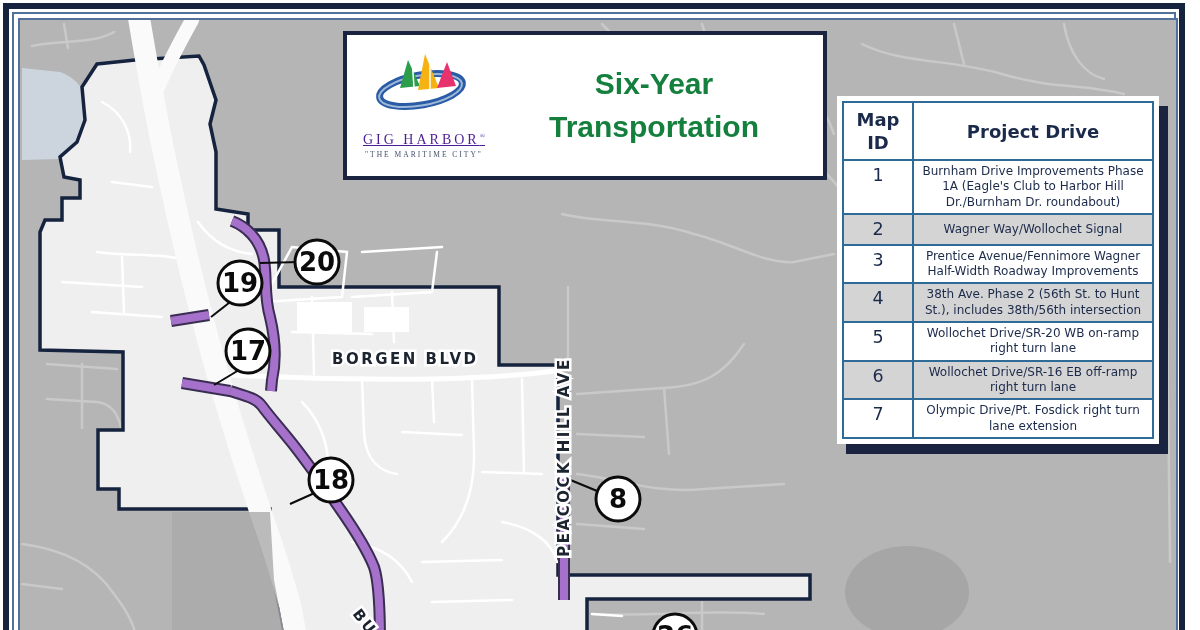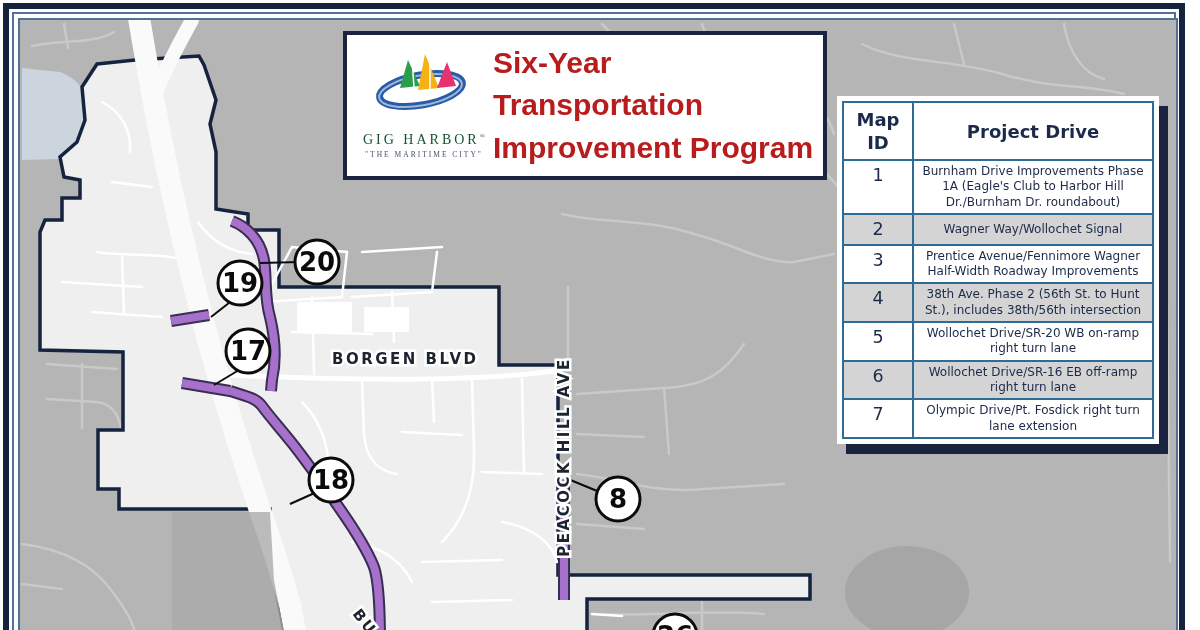--- a/index.html
+++ b/index.html
@@ -14,24 +14,24 @@
     border:2px solid #51709a;box-sizing:border-box;}
   .map-panel{position:absolute;left:18px;top:18px;width:1160px;height:700px;
     border:2px solid #51709a;box-sizing:border-box;background:#b5b5b5;overflow:hidden;}
   .map-panel svg{position:absolute;left:0;top:0;}
 
   
   .title-box{position:absolute;left:343px;top:31px;width:484px;height:149px;
     background:#ffffff;border:4px solid #1a2440;box-sizing:border-box;
     display:flex;align-items:center;padding:4px 8px;}
   .logo-wrap{width:138px;flex:0 0 138px;text-align:center;}
-  .title-text{flex:1;text-align:left;color:#b91c1c;font-weight:bold;
+  .title-text{flex:1;text-align:center;color:#15803d;font-weight:bold;
     font-family:"Liberation Sans",sans-serif;font-size:30px;line-height:1.42;}
-  .logo-name{font-family:"Liberation Serif",serif;color:#14532d;font-size:14px;
-    letter-spacing:3px;margin-top:-2px;white-space:nowrap;}
+  .logo-name{font-family:"Liberation Serif",serif;color:#4c1d95;font-size:14px;
+    letter-spacing:3px;margin-top:-2px;white-space:nowrap;text-decoration:underline;}
   .logo-reg{font-size:7px;vertical-align:super;letter-spacing:0;}
   .logo-tag{font-family:"Liberation Serif",serif;color:#44506b;font-size:7.5px;
     letter-spacing:2px;margin-top:2px;white-space:nowrap;}
 
   
   .table-panel{position:absolute;left:837px;top:96px;width:322px;background:#ffffff;
     padding:5px;box-sizing:border-box;box-shadow:9px 10px 0 #1a2440;}
   table.project{border-collapse:collapse;width:100%;
     font-family:"DejaVu Sans","Liberation Sans",sans-serif;color:#1b2a4a;}
   table.project th,table.project td{border:2px solid #2e6b96;padding:3px 5px;
@@ -213,21 +213,20 @@
       <polygon points="61,2 75,36 54,38" fill="#f5b212"></polygon>
       <polygon points="83,10 92,34 73,36" fill="#e8326e"></polygon>
       <line x1="48" y1="6" x2="50" y2="36" stroke="#ffffff" stroke-width="1.5"></line>
       <line x1="66" y1="2" x2="66" y2="38" stroke="#ffffff" stroke-width="1.5"></line>
     </svg>
     <div class="logo-name"><span>GIG HARBOR</span><span class="logo-reg">®</span></div>
     <div class="logo-tag">"THE MARITIME CITY"</div>
   </div>
   <div class="title-text">
     <div>Six-Year Transportation</div>
-    <div>Improvement Program</div>
   </div>
 </div>
 
 <div class="table-panel">
   <table class="project">
     <tbody>
         <tr>
       <th>Map ID</th>
       <th>Project Drive</th>
     </tr>

